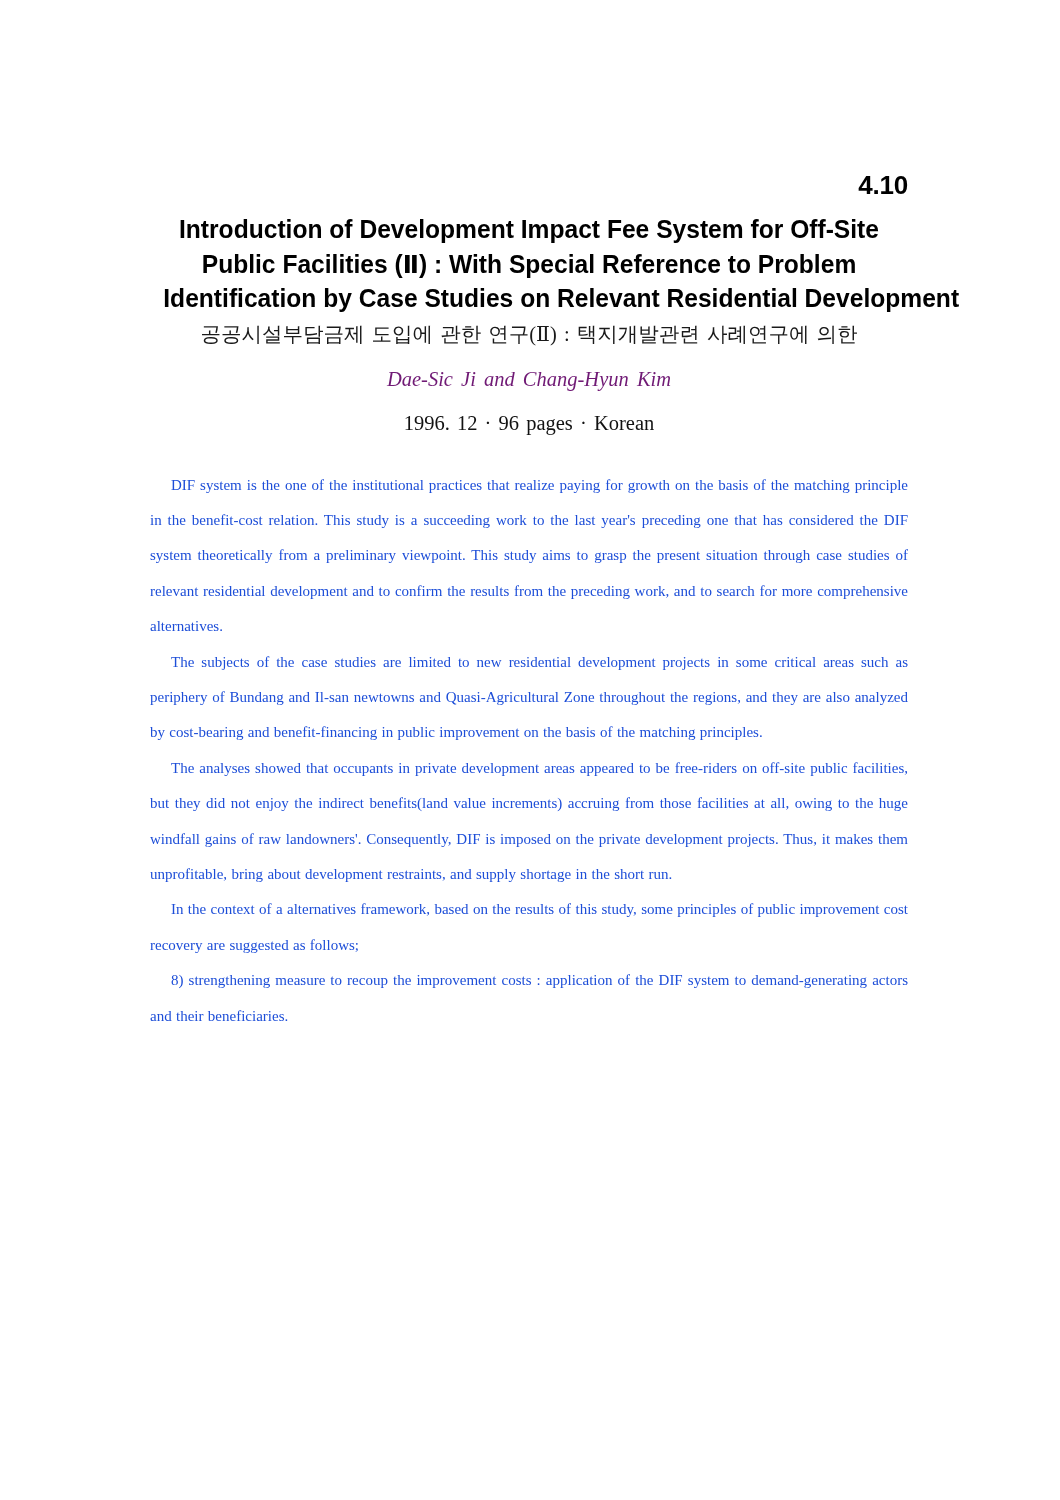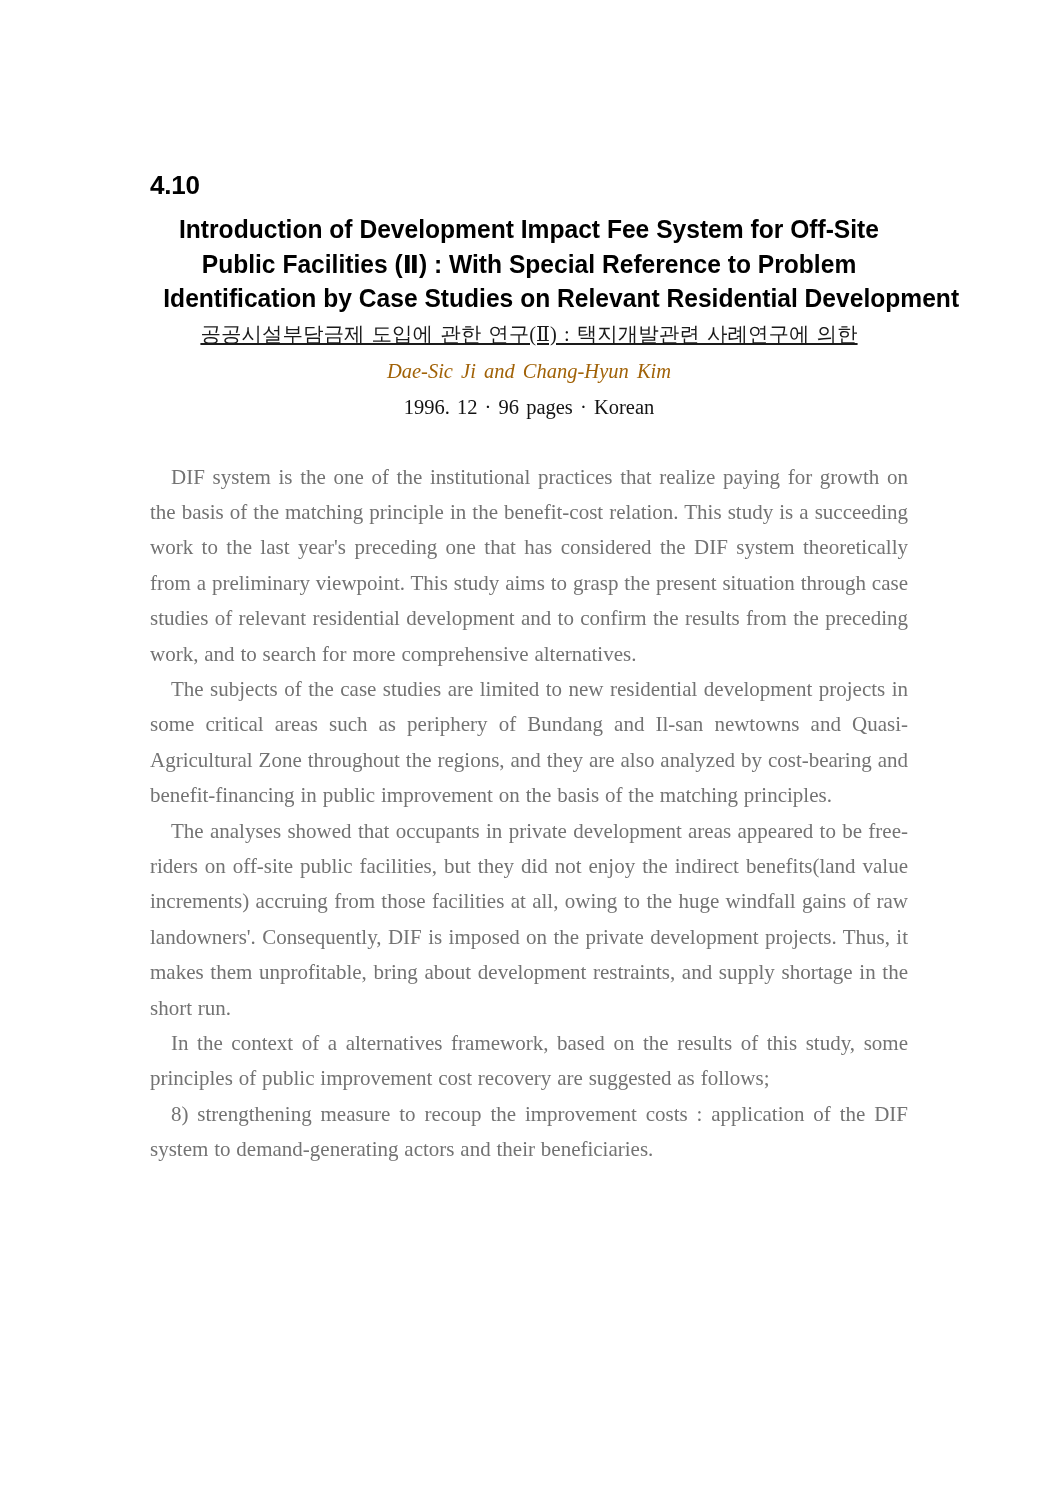--- a/index.html
+++ b/index.html
@@ -28,21 +28,21 @@
 
   .content {
     position: absolute;
     left: 150px;
     top: 0;
     width: 758px;
   }
 
   
   .section-number {
-    text-align: left;
+    text-align: right;
     font-family: "Liberation Sans", "DejaVu Sans", sans-serif;
     font-weight: bold;
     font-size: 26px;
     letter-spacing: -0.2px;
     margin: 0;
     padding-top: 172px;
     line-height: 1.0;
     color: #000000;
   }
 
@@ -64,56 +64,56 @@
   .subtitle-ko {
     text-align: center;
     font-family: "Liberation Serif", "DejaVu Serif", serif;
     font-size: 20.5px;
     line-height: 30px;
     margin: 0;
     padding-top: 3px;
     color: #1a1a1a;
     word-spacing: 2px;
   }
-  .subtitle-ko .sline { display: block; white-space: nowrap; text-decoration: underline; }
+  .subtitle-ko .sline { display: block; white-space: nowrap; }
 
   .authors {
     text-align: center;
     font-style: italic;
     font-size: 20.5px;
     line-height: 27px;
-    margin: 8px;
+    margin: 16px;
     padding-top: 1px;
     word-spacing: 3px;
-    color: #a16207;
+    color: #701a75;
   }
 
   .pubinfo {
     text-align: center;
     font-size: 20.5px;
     line-height: 27px;
-    margin: 8px;
+    margin: 0;
     padding-top: 1px;
     word-spacing: 2px;
     color: #121212;
   }
 
   
   .body-block {
     padding-top: 31px;
   }
 
   p.para {
     margin: 0;
-    font-size: 21px;
+    font-size: 15px;
     line-height: 35.4px;
     text-align: justify;
     text-justify: inter-word;
     text-indent: 21px;
-    color: #737373;
+    color: #1d4ed8;
     hyphens: none;
   }
   
   p.para { word-spacing: 0.6px; }
 </style>
 </head>
 <body>
 
 <div class="page">
   <div class="content">

